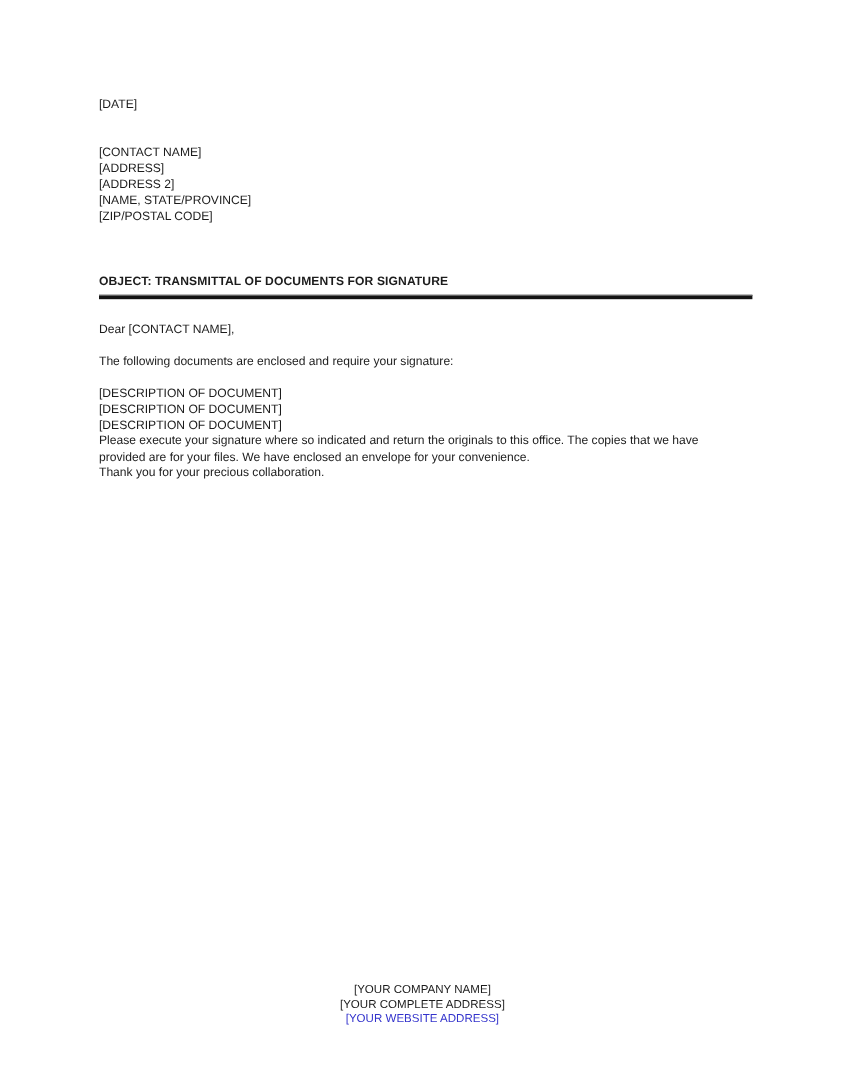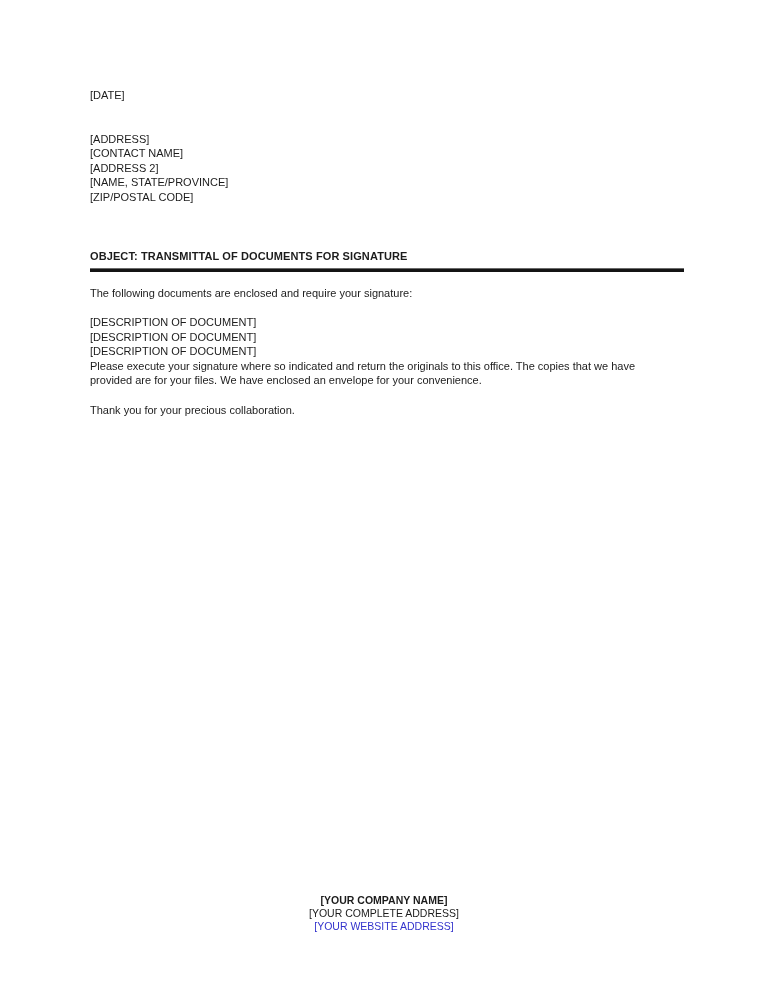--- a/index.html
+++ b/index.html
@@ -34,58 +34,59 @@
     margin-top: 4px;
     height: 3px;
     background: #141414;
     border-top: 1px solid #6a6a6a;
     width: 100%;
   }
   .salutation { margin-top: 21px; }
   .intro { margin-top: 14.5px; }
   .doc-list { margin-top: 14.5px; }
   .body-paragraph { max-width: 578px; }
-  .thanks { margin-top: 15px; }
+  .thanks { }
   .closing { margin-top: 29px; }
   .sender-block { margin-top: 56px; }
   .footer {
     position: absolute;
     left: 0;
     right: 0;
     top: 894px;
     text-align: center;
     font-size: 10.5px;
     line-height: 13.2px;
   }
-  .footer .company { font-weight: bold; }
+  .footer .company { font-weight: normal; }
   .footer .website a,
   .footer .website span {
     color: #3333cc;
     cursor: pointer;
   }
 </style>
 </head>
 <body>
 
 <div class="page">
   <div class="content">
 
     <div class="block date-block">[DATE]</div>
 
     <div class="block recipient-block">
+      <div>[CONTACT NAME]</div>
       <div>[ADDRESS]</div>
-      <div>[CONTACT NAME]</div>
       <div>[ADDRESS 2]</div>
       <div>[NAME, STATE/PROVINCE]</div>
       <div>[ZIP/POSTAL CODE]</div>
     </div>
 
     <div class="block subject-line">OBJECT: TRANSMITTAL OF DOCUMENTS FOR SIGNATURE</div>
     <div class="subject-rule"></div>
 
+    <div class="block salutation">Dear [CONTACT NAME],</div>
 
     <div class="block intro">The following documents are enclosed and require your signature:</div>
 
     <div class="block doc-list">
       <div>[DESCRIPTION OF DOCUMENT]</div>
       <div>[DESCRIPTION OF DOCUMENT]</div>
       <div>[DESCRIPTION OF DOCUMENT]</div>
     </div>
 
     <div class="block body-paragraph">Please execute your signature where so indicated and return the originals to this office. The copies that we have provided are for your files. We have enclosed an envelope for your convenience.</div>

